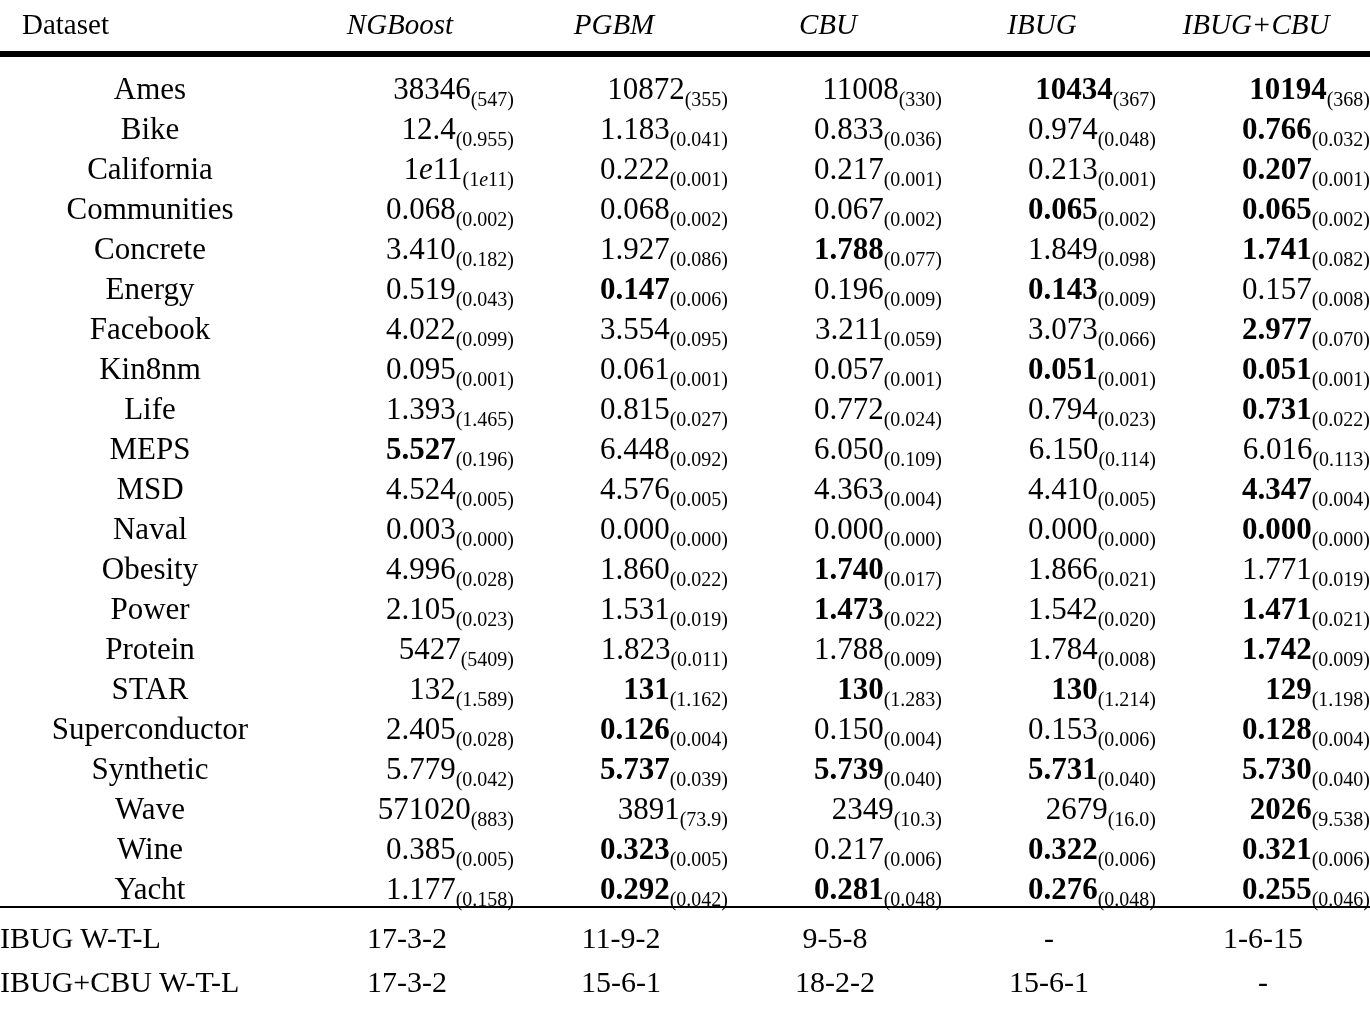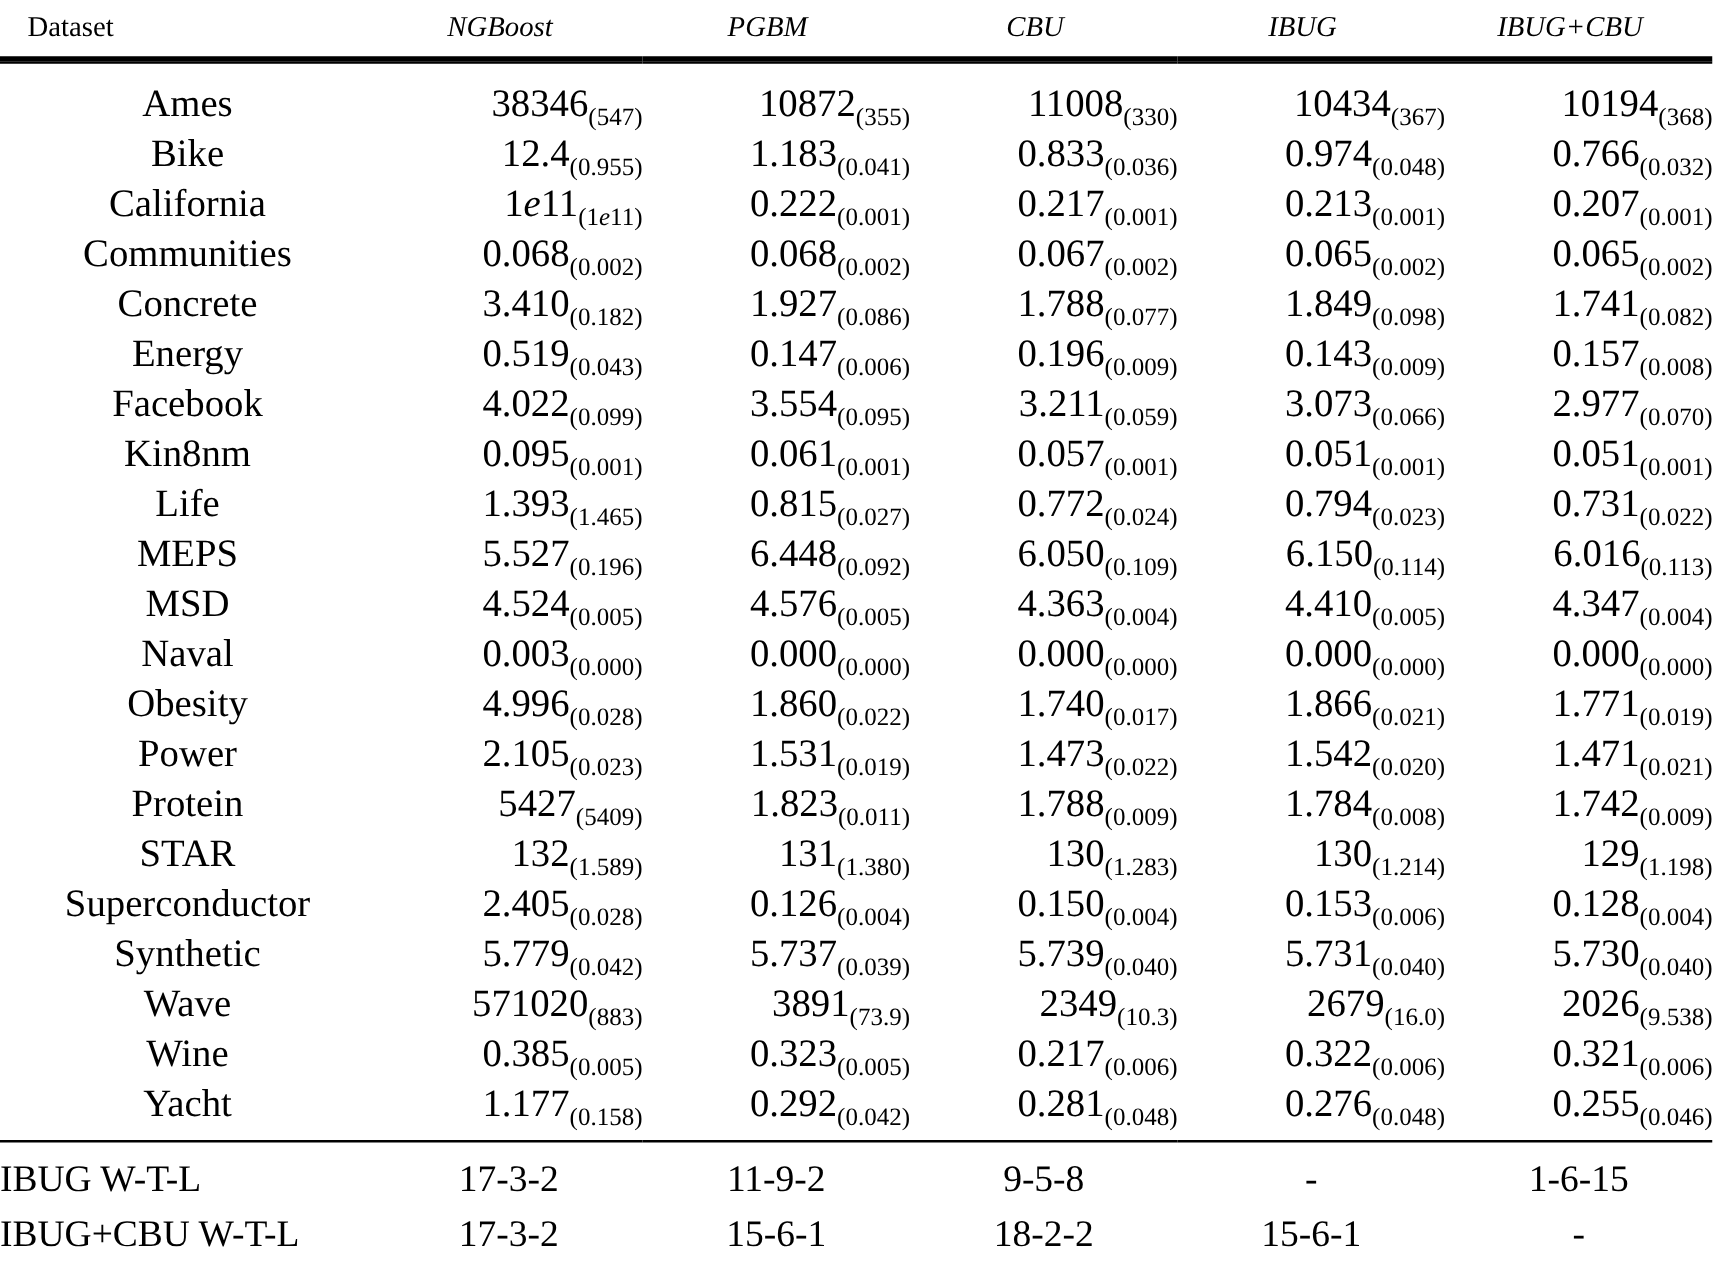--- a/index.html
+++ b/index.html
@@ -25,21 +25,21 @@
   col.c-dataset { width: 300px; }
   col.c-val     { width: 214px; }
 
   
   .rule-top td    { border-top: 4px solid #000; padding: 0; height: 0; line-height: 0; }
   .rule-mid td    { border-top: 2px solid #000; padding: 0; height: 0; line-height: 0; }
 
   
   thead th {
     font-weight: normal;
-    font-size: 23px;
+    font-size: 29px;
     line-height: 1;
     padding: 10px 0 12px 0;
     white-space: nowrap;
   }
   th.h-dataset {
     text-align: left;
     padding-left: 22px;
   }
   th.h-val {
     text-align: center;
@@ -58,24 +58,24 @@
     text-align: center;
     padding-left: 22px;
   }
   td.d-val {
     text-align: right;
     padding-right: 14px;
   }
 
   
   tbody.data-body tr.first-data td { padding-top: 16px; }
-  tbody.data-body tr.last-data  td { padding-bottom: 14px; }
+  tbody.data-body tr.last-data  td { padding-bottom: 2px; }
 
   .mean { }
-  .mean.bold { font-weight: normal; margin-top: 20px; }
+  .mean.bold { font-weight: bold; margin-top: 20px; }
   .sd {
     font-size: 20px;
     vertical-align: baseline;
     position: relative;
     top: 7px;
     font-weight: normal;
     letter-spacing: 0;
   }
   .ital { font-style: italic; }
 
@@ -250,21 +250,21 @@
         <td class="d-name">Protein</td>
         <td class="d-val"><span class="mean">5427</span><span class="sd">(5409)</span></td>
         <td class="d-val"><span class="mean">1.823</span><span class="sd">(0.011)</span></td>
         <td class="d-val"><span class="mean">1.788</span><span class="sd">(0.009)</span></td>
         <td class="d-val"><span class="mean">1.784</span><span class="sd">(0.008)</span></td>
         <td class="d-val"><span class="mean bold">1.742</span><span class="sd">(0.009)</span></td>
       </tr>
       <tr>
         <td class="d-name">STAR</td>
         <td class="d-val"><span class="mean">132</span><span class="sd">(1.589)</span></td>
-        <td class="d-val"><span class="mean bold">131</span><span class="sd">(1.380)</span></td>
+        <td class="d-val"><span class="mean bold">131</span><span class="sd">(1.162)</span></td>
         <td class="d-val"><span class="mean bold">130</span><span class="sd">(1.283)</span></td>
         <td class="d-val"><span class="mean bold">130</span><span class="sd">(1.214)</span></td>
         <td class="d-val"><span class="mean bold">129</span><span class="sd">(1.198)</span></td>
       </tr>
       <tr>
         <td class="d-name">Superconductor</td>
         <td class="d-val"><span class="mean">2.405</span><span class="sd">(0.028)</span></td>
         <td class="d-val"><span class="mean bold">0.126</span><span class="sd">(0.004)</span></td>
         <td class="d-val"><span class="mean">0.150</span><span class="sd">(0.004)</span></td>
         <td class="d-val"><span class="mean">0.153</span><span class="sd">(0.006)</span></td>

